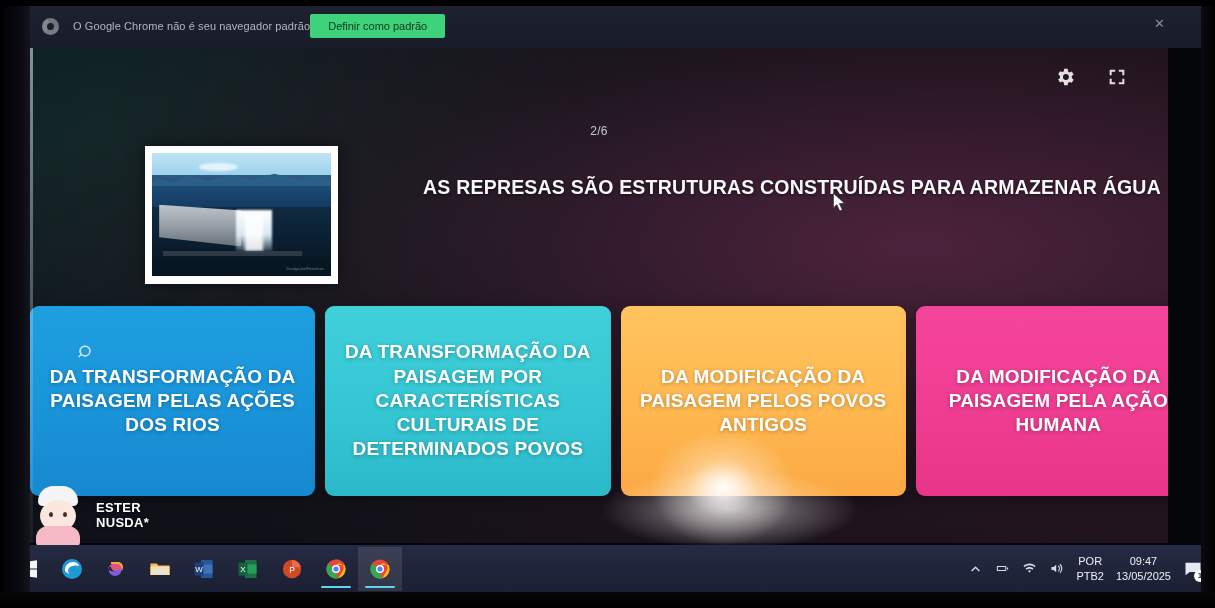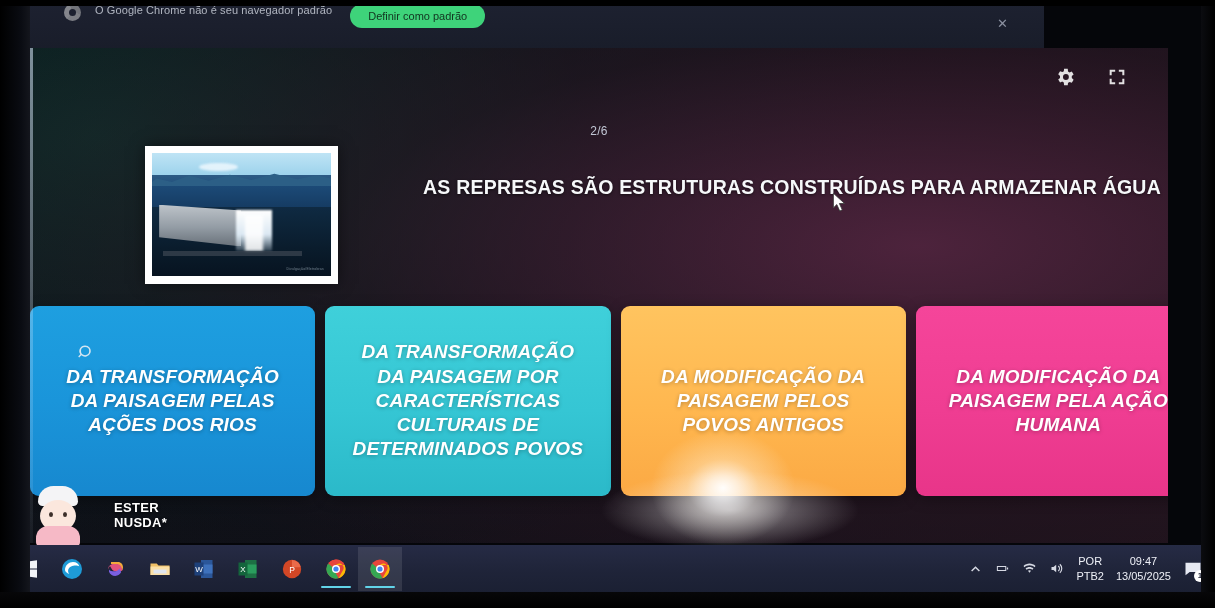--- a/index.html
+++ b/index.html
@@ -34,46 +34,45 @@
     background: linear-gradient(180deg,#070709 0%, #000 100%);
     z-index: 61;
   }
   .bezel-top {
     position: absolute; left: 0; top: 0; width: 1215px; height: 6px;
     background: #000; z-index: 61;
   }
 
   
   .infobar {
-    position: absolute; left: 30px; top: 4px; width: 1014px; height: 44px;
+    position: absolute; left: 30px; top: 4px; width: 1171px; height: 44px;
     background: linear-gradient(180deg,#1d2130 0%, #191d2a 100%);
-    display: flex; align-items: flex-start;
-    padding-left: 34px;
+    display: flex; align-items: center;
+    padding-left: 12px;
     z-index: 30;
   }
   .infobar .chrome-logo {
     width: 17px; height: 17px; border-radius: 50%;
     background:
       conic-gradient(from 220deg, #d9d9d9 0deg 120deg, #b8b8b8 120deg 240deg, #c9c9c9 240deg 360deg);
     position: relative; opacity: .55; flex: 0 0 auto;
   }
   .infobar .chrome-logo::after {
     content:""; position:absolute; left:50%; top:50%;
     width:7px;height:7px;margin:-3.5px 0 0 -3.5px;border-radius:50%;
     background:#1d2130;
   }
   .infobar .msg {
     color: #c9ced8; font-size: 11px; margin-left: 14px;
     letter-spacing: .1px; white-space: nowrap; opacity: .85;
   }
   .infobar .set-default {
-    margin-left: 18px;
     background: #3ed37a;
     color: #12331f;
-    border: none; border-radius: 12px;
+    border: none; border-radius: 2px;
     padding: 6px 18px;
     font-size: 11px; font-family: "Liberation Sans", sans-serif;
     white-space: nowrap;
     cursor: pointer;
   }
   .infobar .close-x {
     position: absolute; right: 36px; top: 13px;
     color: #8b90a0; font-size: 13px; line-height: 1;
     cursor: pointer; user-select: none;
   }
@@ -169,29 +168,28 @@
     width: 1171px; height: 190px;
     display: flex;
     gap: 10px;
     padding: 0 0 0 0;
   }
   .card {
     flex: 1 1 0;
     border-radius: 9px;
     display: flex; align-items: center; justify-content: center;
     text-align: center;
-    padding: 8px 26px;
+    padding: 8px 10px;
     color: #ffffff;
     font-size: 19px; font-weight: bold;
     line-height: 1.28;
     letter-spacing: .2px;
     text-shadow: 0 1px 4px rgba(0,0,0,.28);
     cursor: pointer;
     box-shadow: 0 3px 14px rgba(0,0,0,.35);
-    font-style: italic;
   }
   .card.c0 { background: linear-gradient(180deg,#1e9fe0 0%, #1a95da 50%, #1788cf 100%); margin-left: 0px; }
   .card.c1 { background: linear-gradient(180deg,#3fd0da 0%, #35c6d4 55%, #2bb9c9 100%); font-size: 19px; }
   .card.c2 { background: linear-gradient(180deg,#ffc45f 0%, #ffb74f 55%, #fba944 100%); }
   .card.c3 { background: linear-gradient(180deg,#f5459a 0%, #ef3d92 55%, #e83589 100%); }
 
   
   .glare {
     position: absolute; left: 648px; top: 428px;
     width: 150px; height: 120px;
@@ -200,21 +198,21 @@
   }
   .glare2 {
     position: absolute; left: 600px; top: 470px; width: 260px; height: 80px;
     background: radial-gradient(ellipse at center, rgba(255,255,255,.55) 0%, rgba(255,255,255,0) 70%);
     z-index: 25; pointer-events: none;
   }
 
   
   .player {
     position: absolute; left: 30px; bottom: 64px;
-    display: flex; align-items: center; gap: 28px;
+    display: flex; align-items: center; gap: 10px;
     z-index: 40;
   }
   .player .avatar {
     width: 56px; height: 58px; position: relative;
   }
   .player .avatar .hat {
     position:absolute; left: 8px; top: 0; width: 40px; height: 20px;
     background:#f4f4f6; border-radius: 20px 20px 6px 6px;
   }
   .player .avatar .face {

